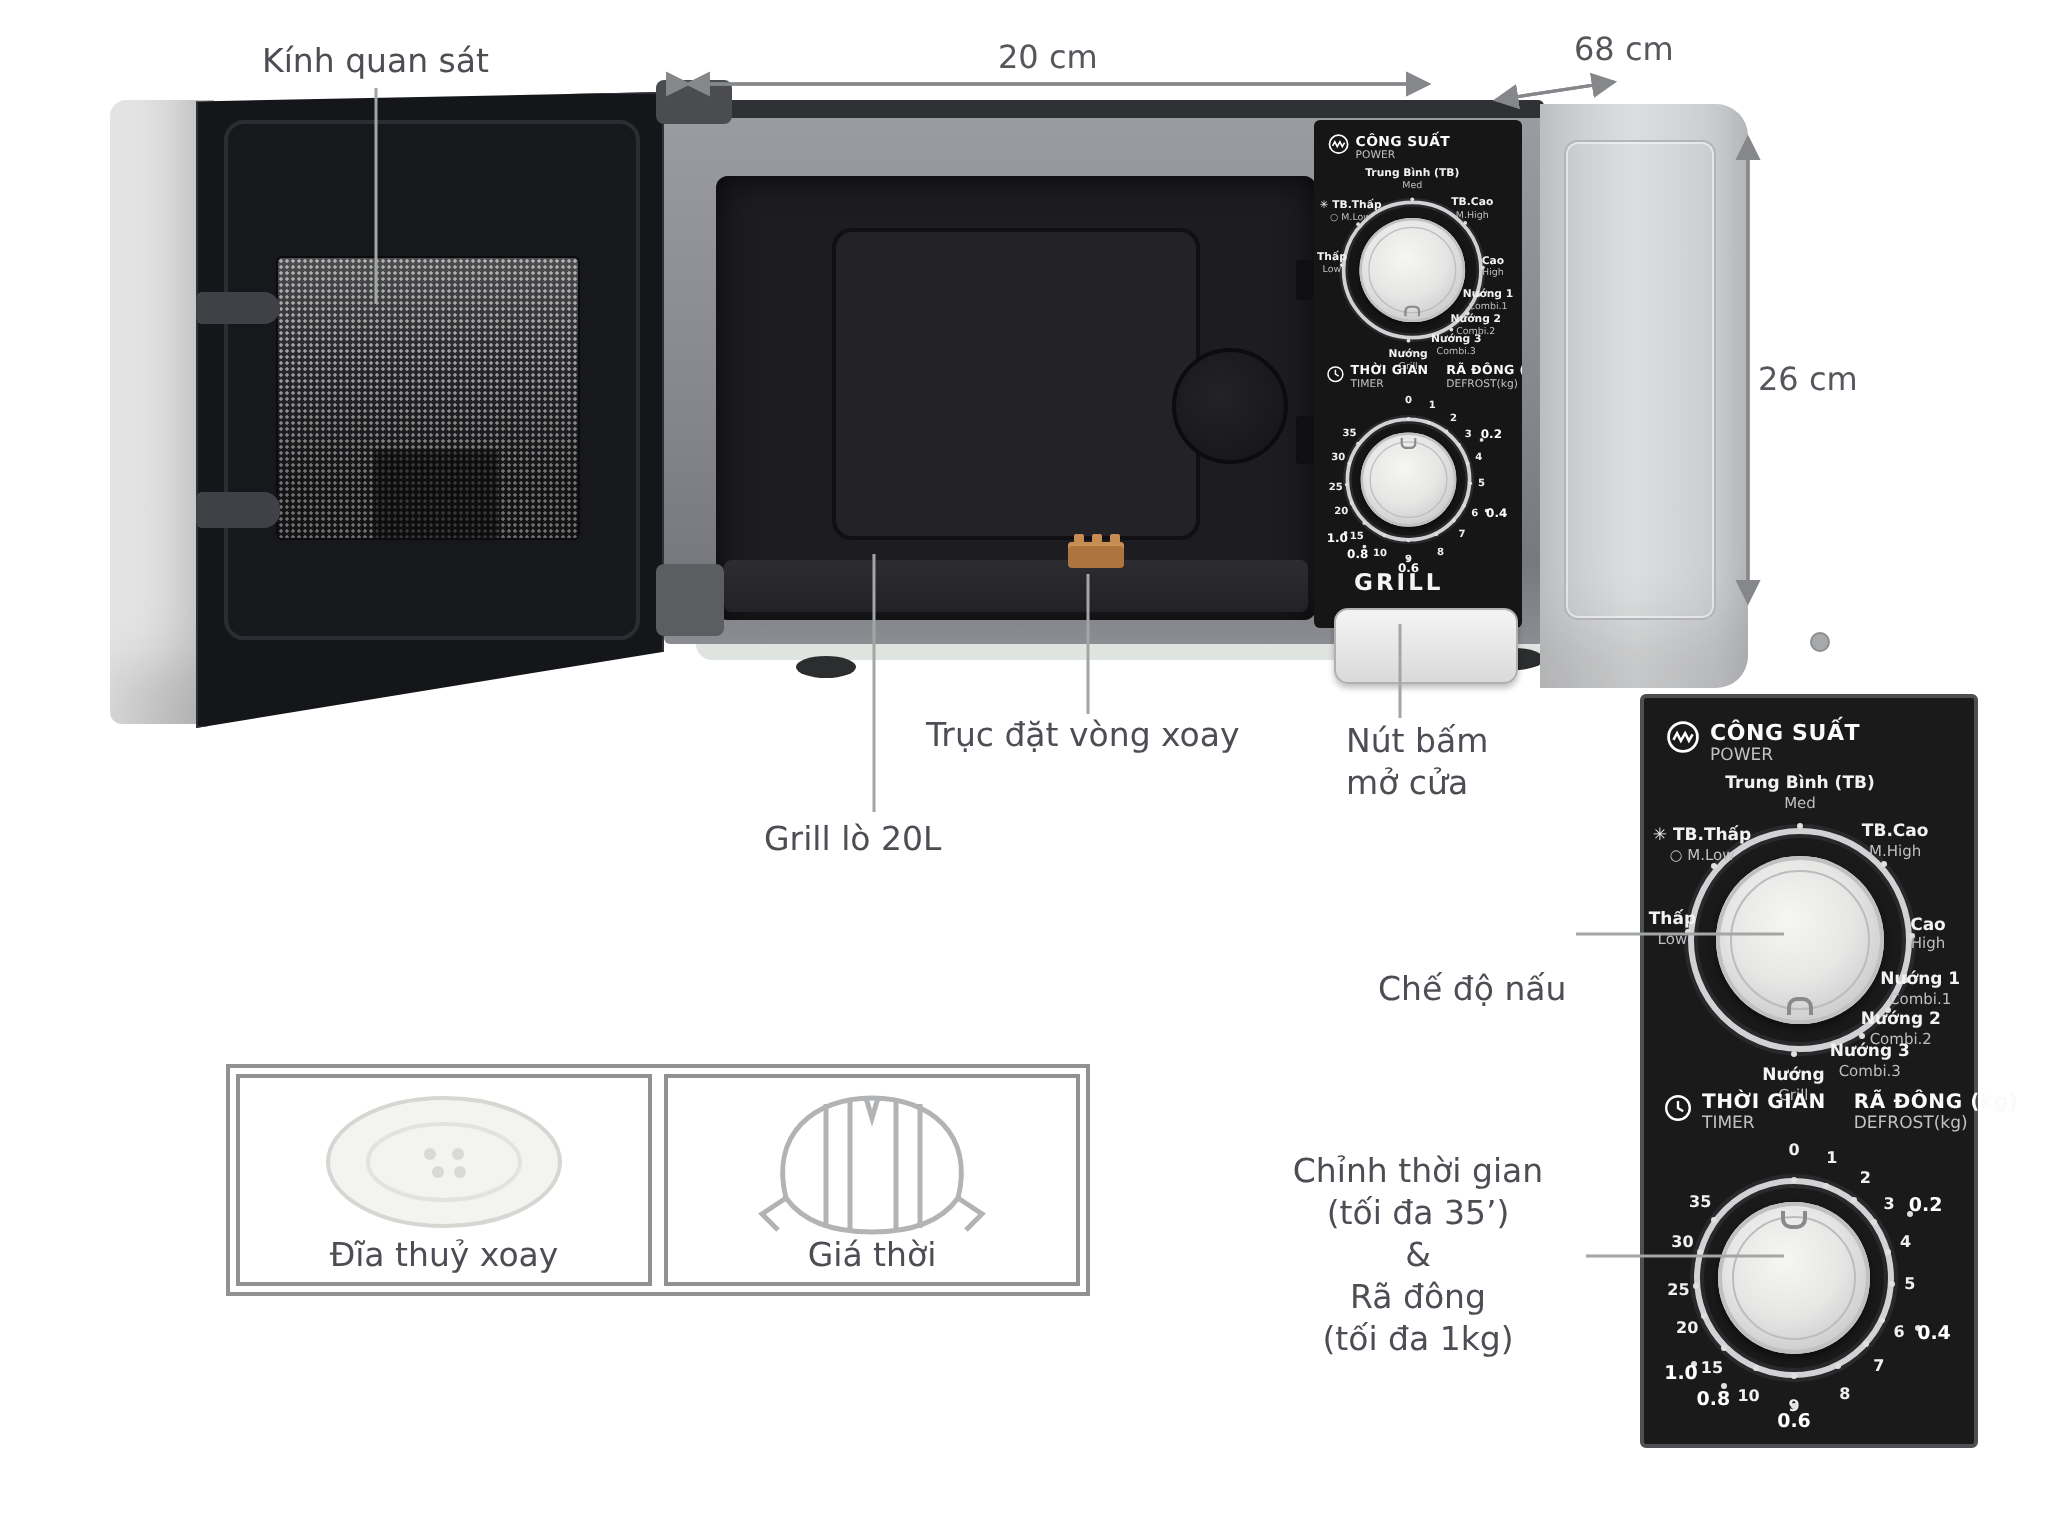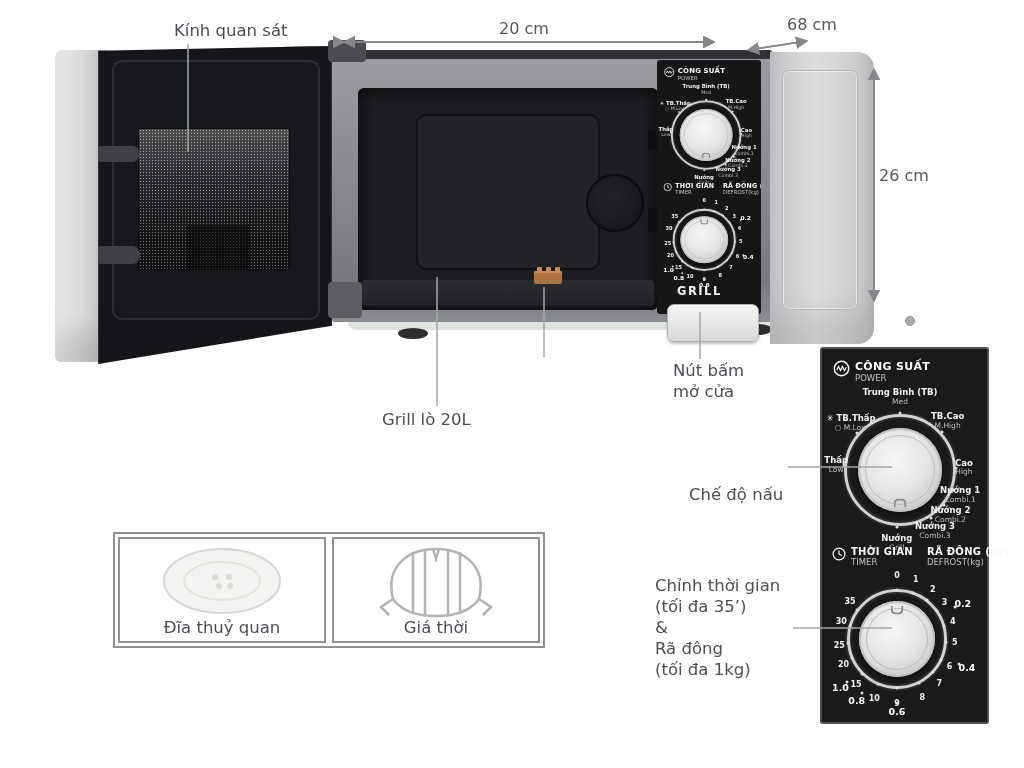--- a/index.html
+++ b/index.html
@@ -407,45 +407,46 @@
     <g stroke="#a2a7a4" stroke-width="1.5">
       <line x1="188" y1="44" x2="188" y2="152"></line>
       <line x1="544" y1="287" x2="544" y2="357"></line>
       <line x1="437" y1="277" x2="437" y2="406"></line>
       <line x1="700" y1="312" x2="700" y2="359"></line>
       <line x1="788" y1="467" x2="892" y2="467"></line>
       <line x1="793" y1="628" x2="892" y2="628"></line>
     </g>
   </svg>
 
-  <div class="lbl" style="left:131px;top:20px;margin-left:43px;">Kính quan sát</div>
+  <div class="lbl" style="left:131px;top:20px;">Kính quan sát</div>
   <div class="dim" style="left:499px;top:19px;">20 cm</div>
   <div class="dim" style="left:787px;top:15px;">68 cm</div>
-  <div class="dim" style="left:879px;top:166px;">26 cm</div>
+  <div class="dim" style="left:879px;top:180px;">26 cm</div>
+  <div class="lbl" style="left:463px;top:357px;">Trục đặt vòng xoay</div>
   <div class="lbl" style="left:382px;top:409px;">Grill lò 20L</div>
   <div class="lbl prelines" style="left:673px;top:360px;">Nút bấm
 mở cửa</div>
   <div class="lbl" style="left:689px;top:484px;">Chế độ nấu</div>
-  <div class="lbl prelines" style="left:655px;top:575px;width:152px;text-align:left;white-space:pre-line;">Chỉnh thời gian
+  <div class="lbl prelines" style="left:633px;top:575px;width:152px;text-align:center;white-space:pre-line;">Chỉnh thời gian
 (tối đa 35’)
 &amp;
 Rã đông
 (tối đa 1kg)</div>
 
   <div class="acc-box">
     <div class="acc-cell">
       <svg width="130" height="76" viewBox="0 0 130 76">
         <ellipse cx="65" cy="38" rx="58" ry="32" fill="#f3f3f1" stroke="#d6d6d3" stroke-width="2"></ellipse>
         <ellipse cx="65" cy="38" rx="38" ry="19" fill="none" stroke="#e2e2df" stroke-width="2"></ellipse>
         <circle cx="58" cy="34" r="3" fill="#d9d9d5"></circle>
         <circle cx="72" cy="34" r="3" fill="#d9d9d5"></circle>
         <circle cx="62" cy="43" r="3" fill="#d9d9d5"></circle>
         <circle cx="73" cy="43" r="3" fill="#d9d9d5"></circle>
       </svg>
-      <div class="acc-label">Đĩa thuỷ quan</div>
+      <div class="acc-label">Đĩa thuỷ xoay</div>
     </div>
     <div class="acc-cell">
       <svg width="130" height="78" viewBox="0 0 130 78" fill="none" stroke="#b2b3b5" stroke-width="2.5">
         <path d="M22,56 C14,24 36,6 65,6 C94,6 116,24 108,56 C98,70 80,73 65,73 C50,73 32,70 22,56 Z"></path>
         <line x1="42" y1="9" x2="42" y2="71"></line>
         <line x1="54" y1="6" x2="54" y2="73"></line>
         <line x1="77" y1="6" x2="77" y2="73"></line>
         <line x1="89" y1="9" x2="89" y2="71"></line>
         <path d="M62,6 L65,16 L68,6"></path>
         <path d="M22,56 L10,64 L18,72"></path>

